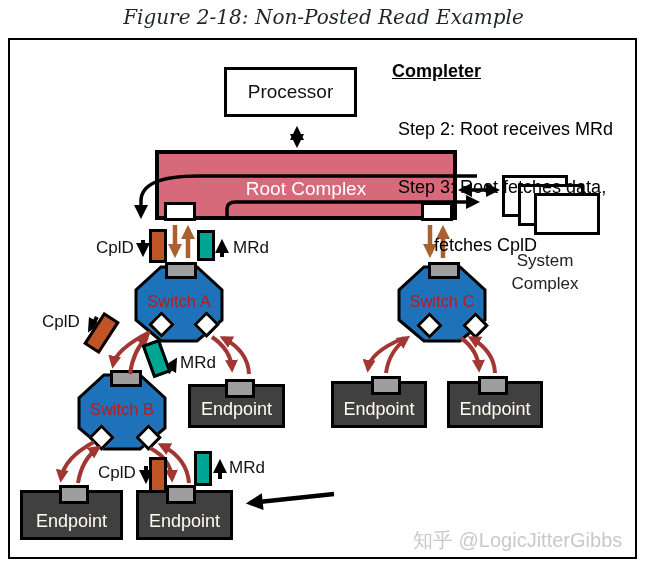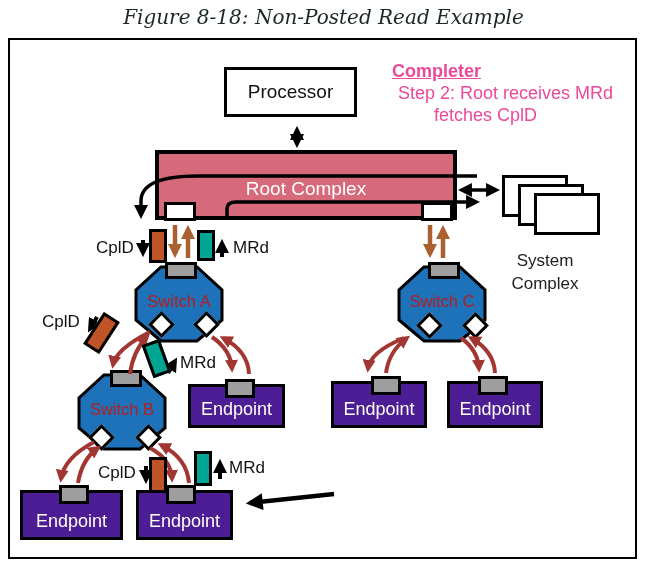--- a/index.html
+++ b/index.html
@@ -25,43 +25,44 @@
        box-sizing:border-box;z-index:2;}
   .mem-label{position:absolute;left:493px;top:233px;width:104px;text-align:center;
              font-size:17px;color:#222;line-height:23px;z-index:2;margin-top:16px;}
   .switch{position:absolute;width:92px;height:80px;z-index:2;}
   .sw-label{position:absolute;left:0;right:0;top:28px;text-align:center;color:#b91c1c;
             font-size:16.5px;}
   .sw-port{position:absolute;top:-2px;width:32px;height:17px;background:#9e9e9e;
            border:3px solid #000;box-sizing:border-box;}
   .diamond{position:absolute;width:19px;height:19px;background:#fff;border:3px solid #000;
            box-sizing:border-box;transform:rotate(45deg);}
-  .endpoint{position:absolute;background:#4c1d95;border:3px solid #000;box-sizing:border-box;z-index:2;}
+  .endpoint{position:absolute;background:#404040;border:3px solid #000;box-sizing:border-box;z-index:2;}
   .ep-port{position:absolute;top:-8px;width:30px;height:19px;background:#9e9e9e;
            border:3px solid #000;box-sizing:border-box;}
   .ep-label{position:absolute;left:0;right:0;bottom:5px;text-align:center;color:#fffdf2;
             font-size:18px;}
   .packet{position:absolute;border:3px solid #000;box-sizing:border-box;z-index:4;}
   .pk-orange{background:#bf5426;}
   .pk-teal{background:#00a693;}
   .pkt-label{position:absolute;font-size:17px;color:#111;z-index:5;white-space:nowrap;}
-  .note{position:absolute;z-index:5;color:#ec4899;}
+  .note{position:absolute;z-index:5;color:#000000;}
   .note-head{font-weight:bold;text-decoration:underline;}
   .completer{left:392px;top:60px;font-size:18px;line-height:22px;}
   .requester{left:287px;top:480px;font-size:17px;line-height:22px;}
-  .note-line{margin-left:6px;}
+  .note-line{margin-left:6px;margin-top:36px;}
   .note-line.indent{margin-left:42px;}
 </style>
 </head>
 <body>
 
 <div class="page">
 
-  <div class="fig-title">Figure 8-18: Non-Posted Read Example</div>
+  <div class="fig-title">Figure 2-18: Non-Posted Read Example</div>
   <div class="frame"></div>
+  <div class="watermark">知乎 @LogicJitterGibbs</div>
 
   <svg class="overlay" width="647" height="569" viewBox="0 0 647 569">
     <defs>
       <marker id="ah-k" markerUnits="userSpaceOnUse" markerWidth="14" markerHeight="14" viewBox="0 0 12 12" refX="8.5" refY="6" orient="auto-start-reverse">
           <path d="M0 0 L12 6 L0 12 Z" fill="#000"></path>
         </marker>
       <marker id="ah-kb" markerUnits="userSpaceOnUse" markerWidth="19" markerHeight="17" viewBox="0 0 12 12" refX="9" refY="6" orient="auto-start-reverse">
           <path d="M0 0 L12 6 L0 12 Z" fill="#000"></path>
         </marker>
       <marker id="ah-n" markerUnits="userSpaceOnUse" markerWidth="14" markerHeight="14" viewBox="0 0 12 12" refX="8.5" refY="6" orient="auto-start-reverse">
@@ -126,20 +127,21 @@
   <div class="mem" style="left:518px;top:184px;"></div>
   <div class="mem" style="left:534px;top:193px;"></div>
   <div class="mem-label">
     <div>System</div>
     <div>Complex</div>
   </div>
 
   <div class="note completer">
     <div class="note-head">Completer</div>
     <div class="note-line">Step 2: Root receives MRd</div>
+    <div class="note-line">Step 3: Root fetches data,</div>
     <div class="note-line indent">fetches CplD</div>
   </div>
 
 
   <div class="switch" style="left:133px;top:264px;">
     <svg width="92" height="80">
       <polygon points="28,3 64,3 89,26 89,56 64,77 28,77 3,56 3,26" fill="#1d72ba" stroke="#000" stroke-width="3"></polygon>
     </svg>
     <div class="sw-port" style="left:32px;"></div>
     <div class="sw-label">Switch A</div>

